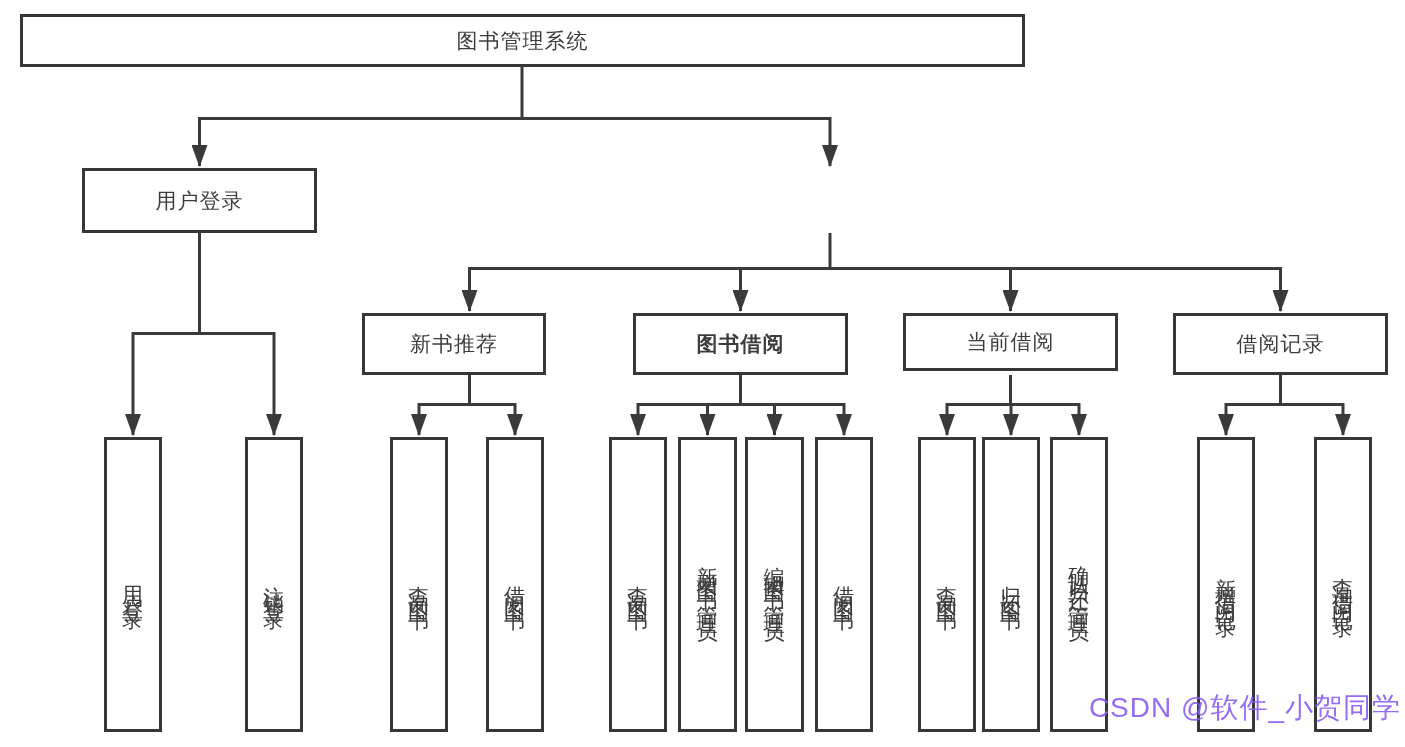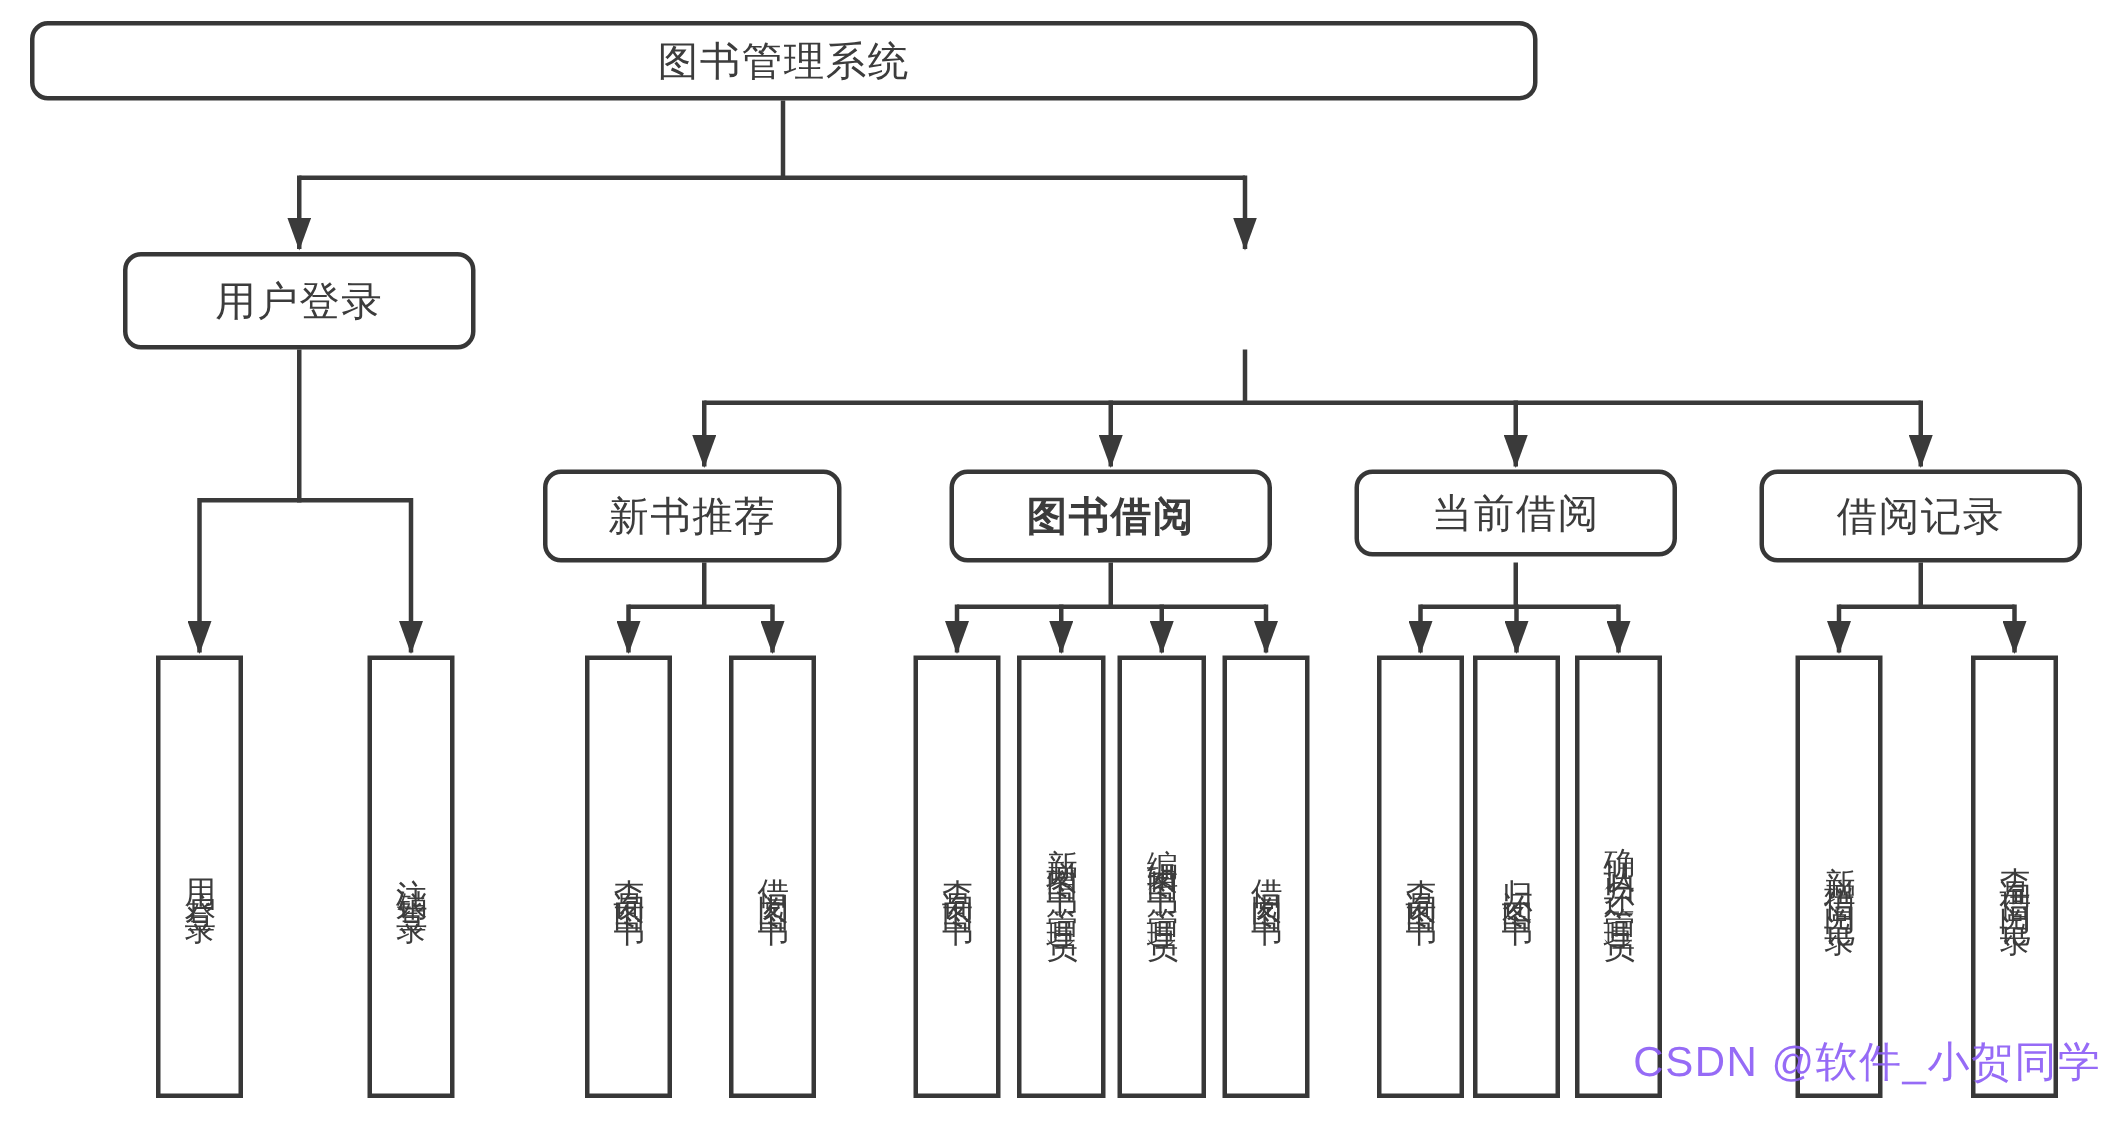--- a/index.html
+++ b/index.html
@@ -16,21 +16,21 @@
     position: absolute;
     box-sizing: border-box;
     border: 3px solid #373737;
     background: #ffffff;
     display: flex;
     align-items: center;
     justify-content: center;
     color: #3c3c3c;
     z-index: 2;
   }
-  .node.h { font-size: 27px; letter-spacing: 1px; border-radius: 12px; }
+  .node.h { font-size: 21px; letter-spacing: 1px; }
   .node.leaf span {
     writing-mode: vertical-rl;
     text-orientation: mixed;
     font-size: 21px;
     letter-spacing: 8px;
     line-height: 1;
     white-space: nowrap;
     color: #3c3c3c;
   }
   .watermark {
@@ -116,21 +116,21 @@
   </svg>
 
   <div class="node h" style="left:20px; top:14px; width:1005px; height:53px;">
     <span>图书管理系统</span>
   </div>
 
   <div class="node h" style="left:82px; top:168px; width:235px; height:65px;">
     <span>用户登录</span>
   </div>
 
-  <div class="node h" style="left:362px; top:313px; width:199px; height:62px;">
+  <div class="node h" style="left:362px; top:313px; width:184px; height:62px;">
     <span>新书推荐</span>
   </div>
   <div class="node h" style="left:633px; top:313px; width:215px; height:62px;font-weight:bold;">
     <span>图书借阅</span>
   </div>
   <div class="node h" style="left:903px; top:313px; width:215px; height:58px;">
     <span>当前借阅</span>
   </div>
   <div class="node h" style="left:1173px; top:313px; width:215px; height:62px;">
     <span>借阅记录</span>

